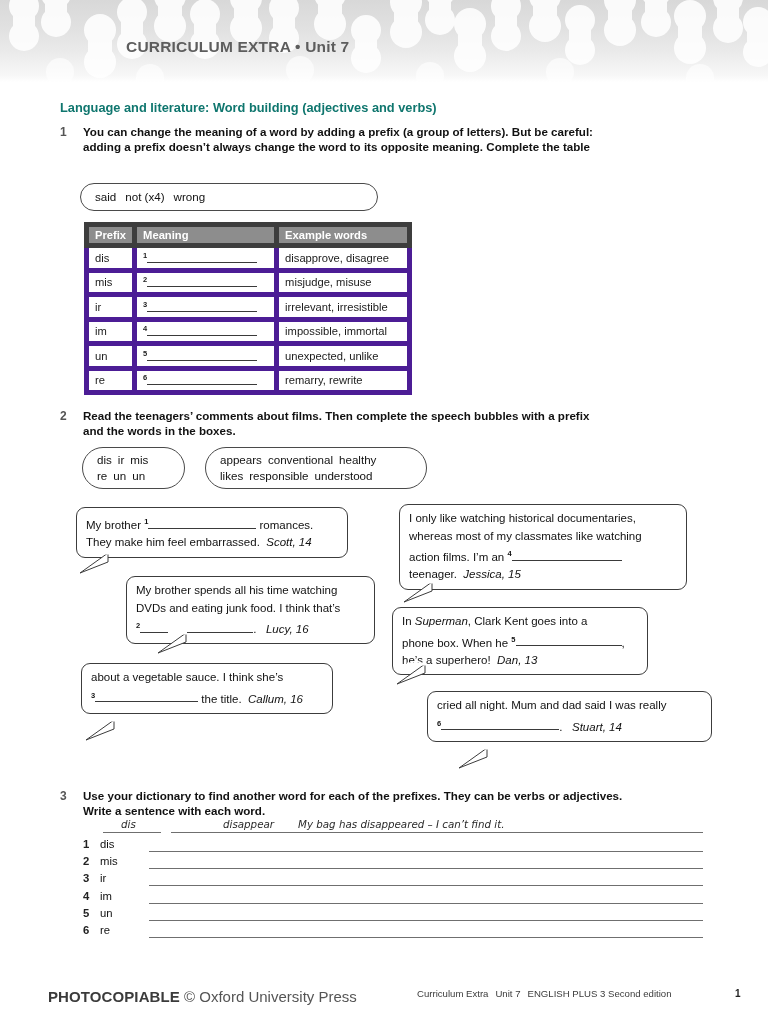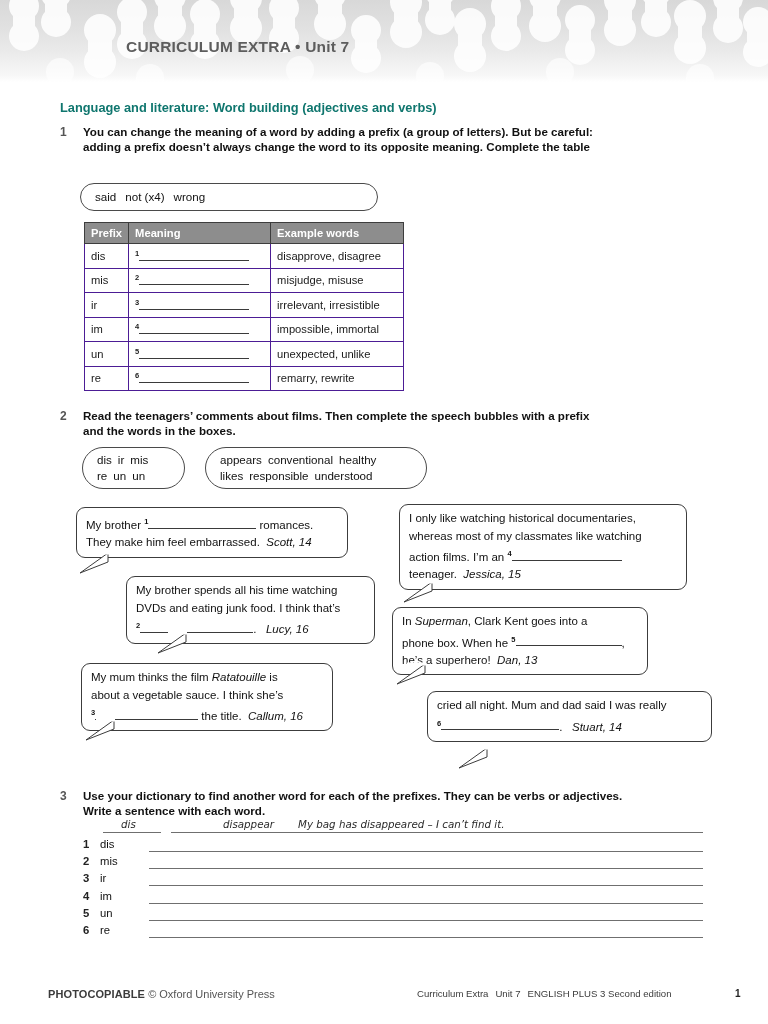--- a/index.html
+++ b/index.html
@@ -60,21 +60,21 @@
   .wordbox .sp { display: inline-block; width: 9px; }
   .wordbox .sp-s { display: inline-block; width: 6px; }
 
   
   .tbl {
     position: absolute;
     border-collapse: collapse;
     font-size: 11.2px;
   }
   .tbl th, .tbl td {
-    border: 1px solid #4c1d95;
+    border: 5px solid #4c1d95;
     text-align: left;
     vertical-align: middle;
     padding: 0 6px;
     height: 24.5px;
     margin-left: 42px;
   }
   .tbl th {
     background: #8d8d8d; color: #ffffff;
     font-weight: bold; height: 21px;
     border-color: #3d3d3d;
@@ -134,21 +134,21 @@
     font-style: italic;
     font-size: 10.3px;
     color: #2a2a2a;
     position: absolute;
     white-space: nowrap;
   }
 
   
   .footer-left {
     position: absolute; left: 48px; top: 988px;
-    font-size: 11px; color: #3b3b3b; white-space: nowrap;
+    font-size: 15px; color: #3b3b3b; white-space: nowrap;
   }
   .footer-left b { font-weight: bold; letter-spacing: .1px; }
   .footer-left .cp { color: #555; }
   .footer-right {
     position: absolute; left: 417px; top: 988px;
     font-size: 9.6px; color: #3b3b3b; white-space: nowrap;
   }
   .footer-right .gap { display: inline-block; width: 7px; }
   .footer-page {
     position: absolute; left: 735px; top: 988px;
@@ -380,21 +380,20 @@
   <div><span>In </span><span class="film">Superman</span><span>, Clark Kent goes into a</span></div>
   <div><span>phone box. When he </span><span class="supnum">5</span><span class="blankline" style="width:106px;"></span><span>,</span></div>
   <div><span>he’s a superhero!</span>&nbsp; <span class="who">Dan, 13</span></div>
 </div>
 <svg class="tail" style="left:395px; top:662px;" width="38" height="24">
   <polygon points="2,22 30,2 30,11" fill="#ffffff" stroke="#3c3c3c" stroke-width="1"></polygon>
   <line x1="12" y1="2" x2="31" y2="2" stroke="#ffffff" stroke-width="3"></line>
 </svg>
 
 <div class="bubble" style="left:81px; top:663px; width:252px;">
-  <div><span>My mum thinks the film </span><span class="film">Ratatouille</span><span> is</span></div>
   <div>about a vegetable sauce. I think she’s</div>
   <div><span class="supnum">3</span><span class="blankline" style="width:103px;"></span><span> the title.</span>&nbsp; <span class="who">Callum, 16</span></div>
 </div>
 <svg class="tail" style="left:84px; top:718px;" width="38" height="24">
   <polygon points="2,22 30,2 30,11" fill="#ffffff" stroke="#3c3c3c" stroke-width="1"></polygon>
   <line x1="12" y1="2" x2="31" y2="2" stroke="#ffffff" stroke-width="3"></line>
 </svg>
 
 <div class="bubble" style="left:427px; top:691px; width:285px;">
   <div>cried all night. Mum and dad said I was really</div>

